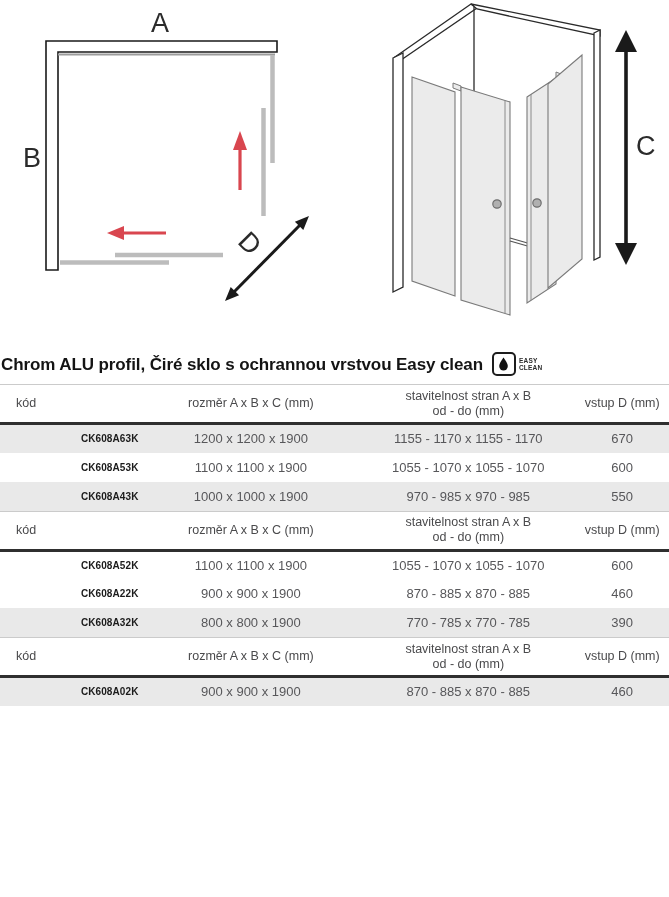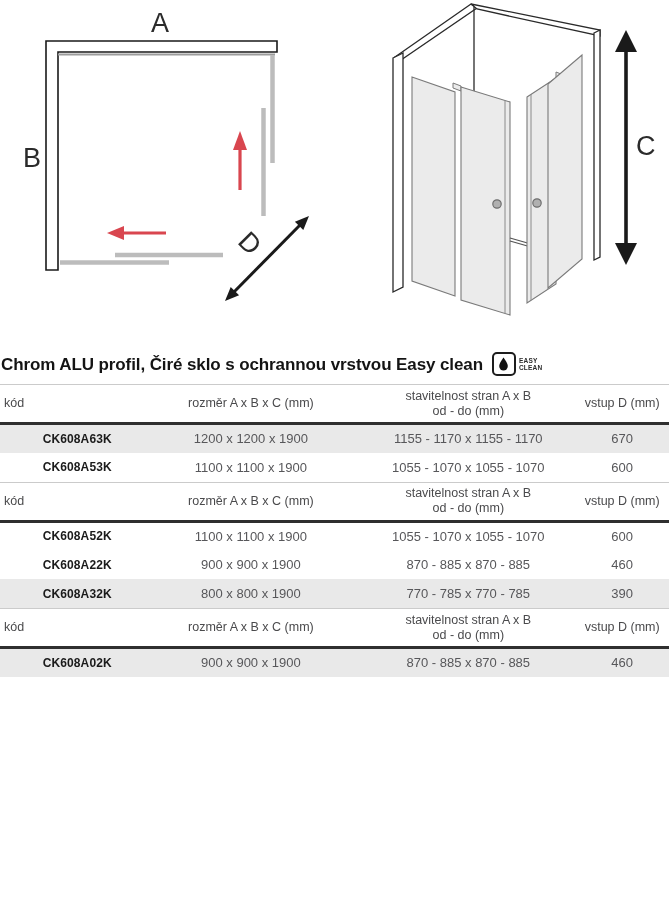--- a/index.html
+++ b/index.html
@@ -36,28 +36,28 @@
   }
   table.spec col.c1{width:21%;}
   table.spec col.c2{width:33%;}
   table.spec col.c3{width:32%;}
   table.spec col.c4{width:14%;}
   table.spec thead th{
     font-weight:normal;font-size:12.5px;color:#4a4a4c;text-align:center;
     vertical-align:middle;height:33px;padding:2px;line-height:1.18;
     border-bottom:3px solid #2f2f2f;
   }
-  table.spec thead th:first-child{text-align:left;padding-left:4px;}
+  table.spec thead th:first-child{text-align:left;padding-left:16px;}
   table.spec tbody tr{height:29px;}
   table.spec tbody tr.stripe{background:#e9e9e9;}
   table.spec tbody td{
     font-size:13px;color:#57575a;text-align:center;padding:0 2px;vertical-align:middle;
   }
   table.spec tbody td.code{
-    font-weight:bold;color:#1b1b1b;text-align:center;padding-left:16px;font-size:12px;letter-spacing:0.1px;
+    font-weight:bold;color:#1b1b1b;text-align:right;padding-left:16px;font-size:10px;letter-spacing:0.1px;
   }
 </style>
 </head>
 <body>
 
 <div class="page">
 
   <div class="diagrams">
 
     <svg id="plan-svg" width="340" height="345" viewBox="0 0 340 345">
@@ -176,20 +176,26 @@
             <td>1200 x 1200 x 1900</td>
             <td>1155 - 1170 x 1155 - 1170</td>
             <td>670</td>
           </tr>
           <tr class="">
             <td class="code">CK608A53K</td>
             <td>1100 x 1100 x 1900</td>
             <td>1055 - 1070 x 1055 - 1070</td>
             <td>600</td>
           </tr>
+          <tr class="stripe">
+            <td class="code">CK608A43K</td>
+            <td>1000 x 1000 x 1900</td>
+            <td>970 - 985 x 970 - 985</td>
+            <td>550</td>
+          </tr>
         </tbody>
       </table>
   </section>
 
   <section class="group">
     <table class="spec">
         <colgroup>
           <col class="c1">
           <col class="c2">
           <col class="c3">

